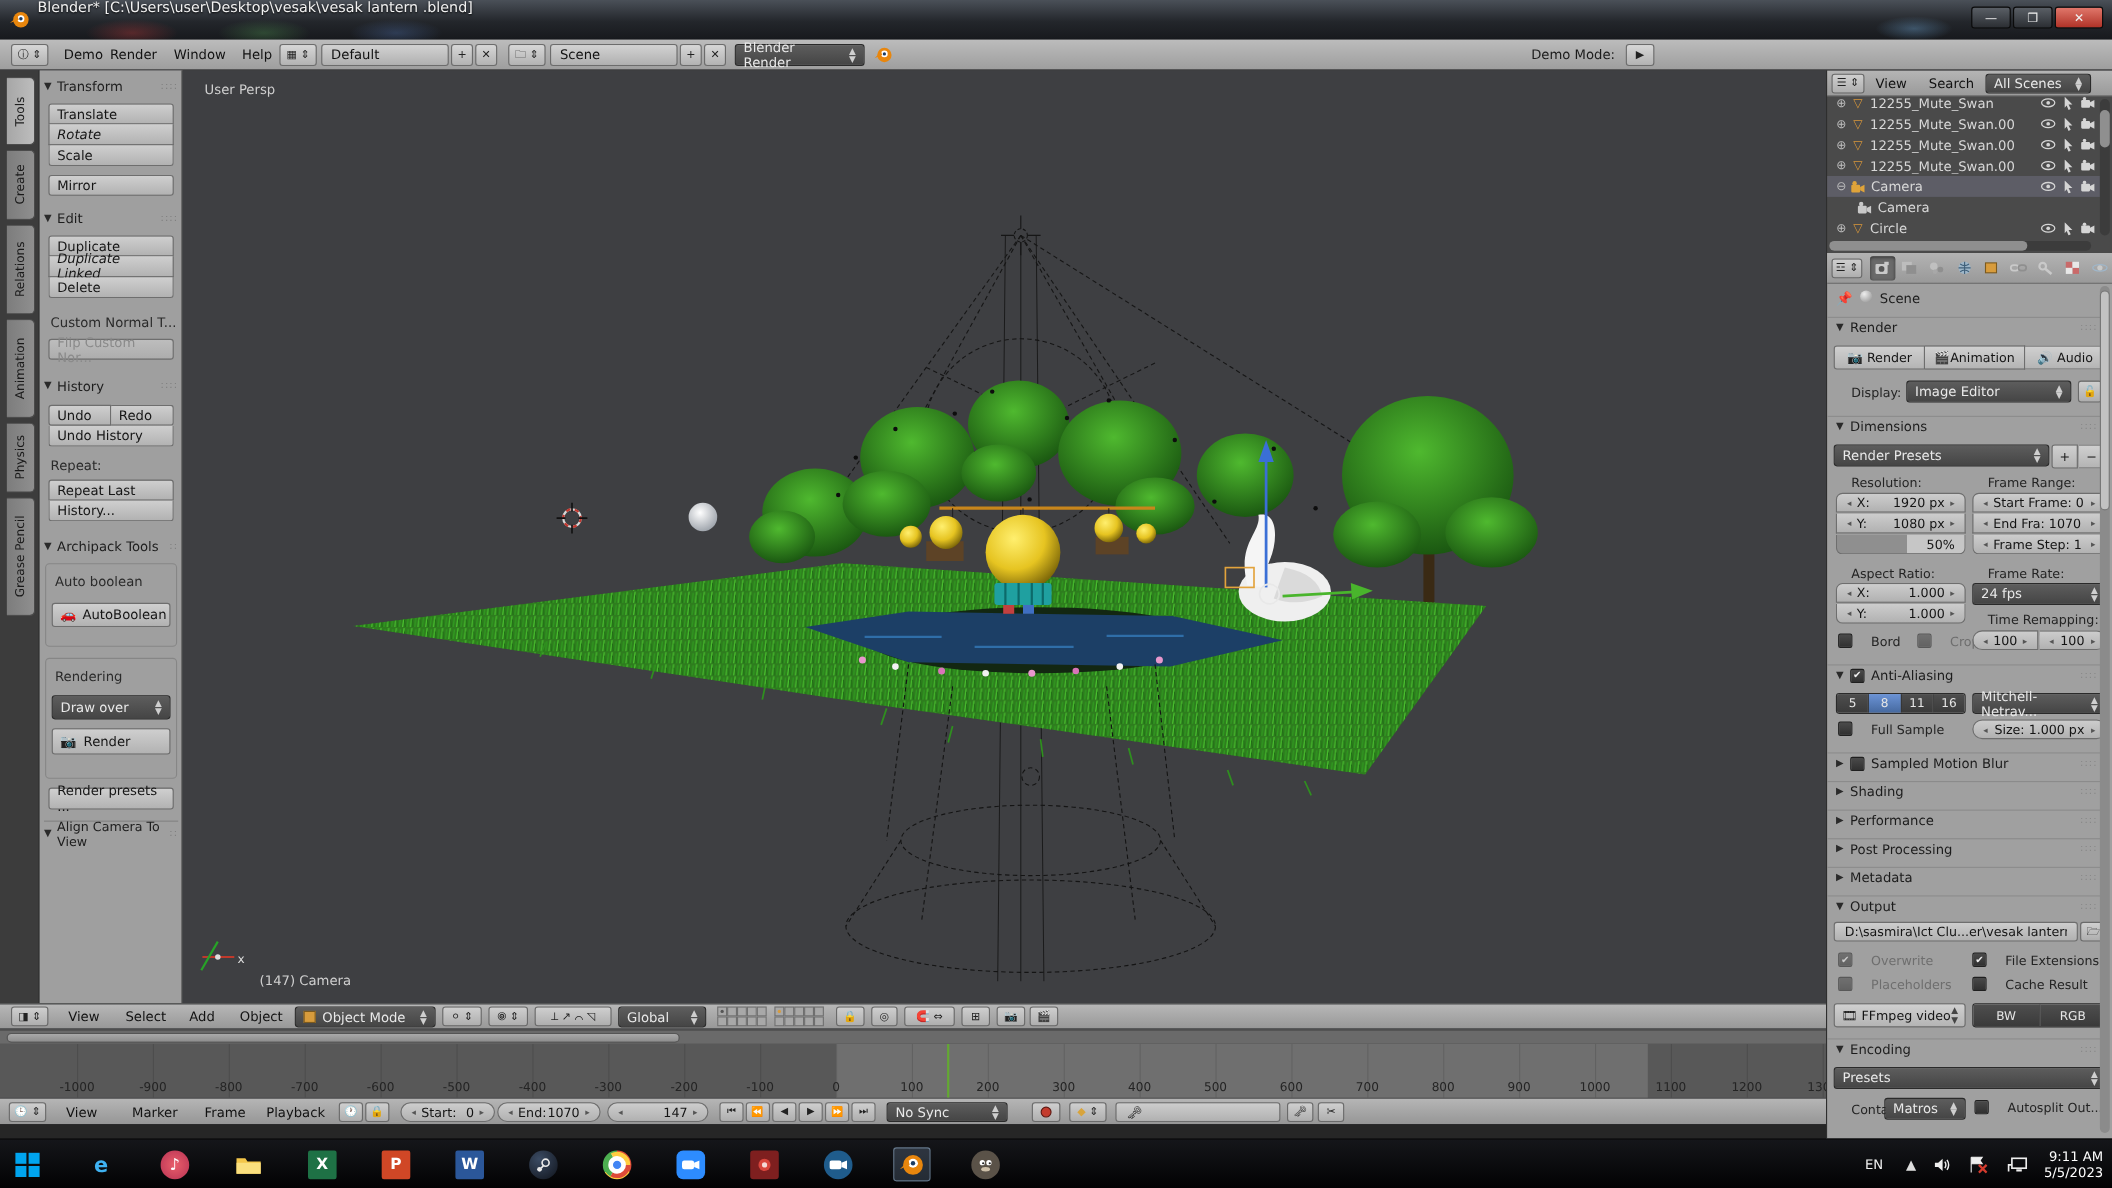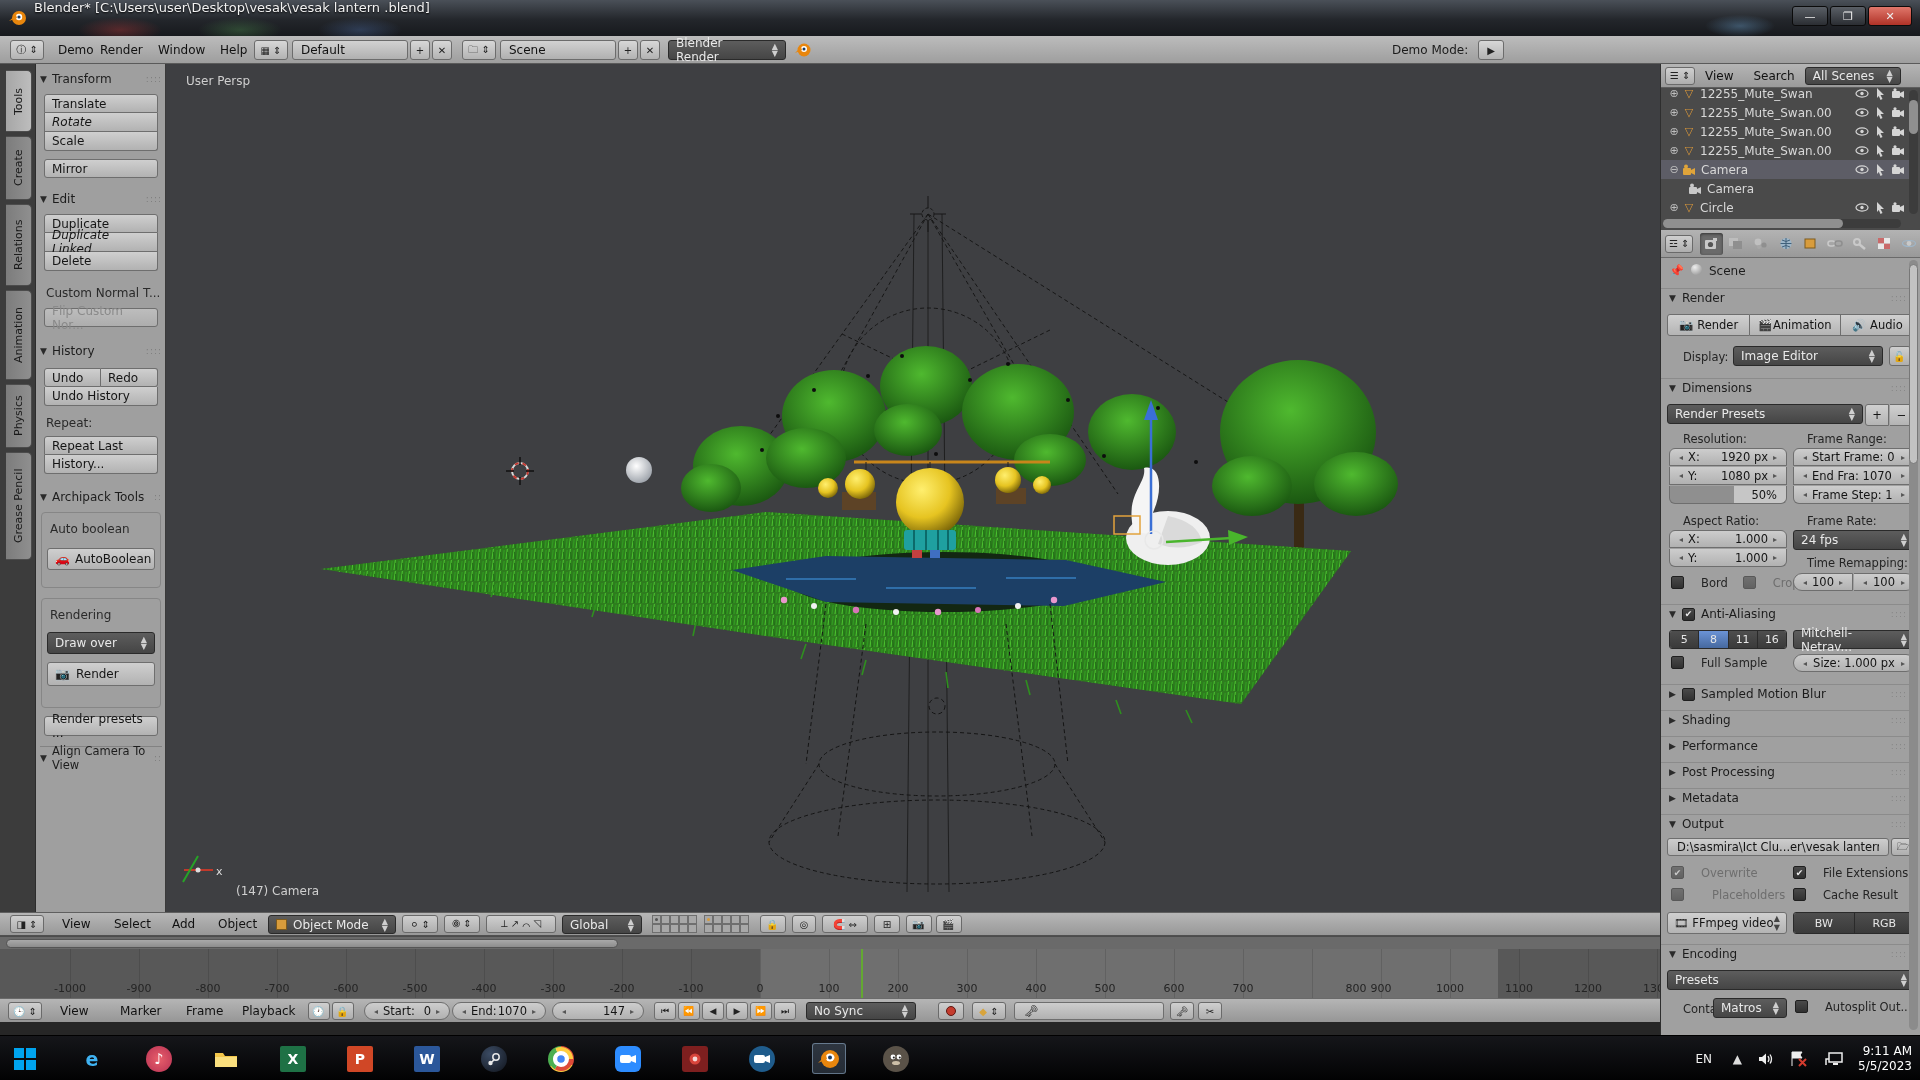--- a/index.html
+++ b/index.html
@@ -485,21 +485,21 @@
         <div class="tick" style="left: 967px;">300</div>
         <div class="tickline" style="left: 1036px;"></div>
         <div class="tick" style="left: 1036px;">400</div>
         <div class="tickline" style="left: 1105px;"></div>
         <div class="tick" style="left: 1105px;">500</div>
         <div class="tickline" style="left: 1174px;"></div>
         <div class="tick" style="left: 1174px;">600</div>
         <div class="tickline" style="left: 1243px;"></div>
         <div class="tick" style="left: 1243px;">700</div>
         <div class="tickline" style="left: 1312px;"></div>
-        <div class="tick" style="left: 1312px; margin-left: 44px;">800</div>
+        <div class="tick" style="left: 1312px;">800</div>
         <div class="tickline" style="left: 1381px;"></div>
         <div class="tick" style="left: 1381px;">900</div>
         <div class="tickline" style="left: 1450px;"></div>
         <div class="tick" style="left: 1450px;">1000</div>
         <div class="tickline" style="left: 1519px;"></div>
         <div class="tick" style="left: 1519px;">1100</div>
         <div class="tickline" style="left: 1588px;"></div>
         <div class="tick" style="left: 1588px;">1200</div>
         <div class="tickline" style="left: 1657px;"></div>
         <div class="tick" style="left: 1657px;">1300</div>
@@ -934,21 +934,21 @@
       </div>
     <div class="hicon abs" style="left:230px;top:608px;width:24px;height:18px">🗁</div>
     <div class="row abs" style="left:10px;top:636px;gap:5px">
       <span class="cb on dim"></span>
       <span class="plabel dim" style="position:static">Overwrite</span>
     </div>
     <div class="row abs" style="left:132px;top:636px;gap:5px">
       <span class="cb on"></span>
       <span class="plabel" style="position:static">File Extensions</span>
     </div>
-    <div class="row abs" style="left:10px;top:658px;gap:16px">
+    <div class="row abs" style="left:10px;top:658px;gap:5px">
       <span class="cb dim"></span>
       <span class="plabel dim" style="position:static">Placeholders</span>
     </div>
     <div class="row abs" style="left:132px;top:658px;gap:5px">
       <span class="cb"></span>
       <span class="plabel" style="position:static">Cache Result</span>
     </div>
     <div class="lbtn abs" style="left:6px;top:682px;width:120px;border-radius:3px;justify-content:flex-start;padding:0 6px">
       <span>🎞</span>&nbsp;<span>FFmpeg video</span><span class="arr" style="margin-left:auto;font-size:8px;color:#444">▲<br>▼</span></div>
     <div class="seg abs" style="left:132px;top:682px;width:122px;height:22px">

